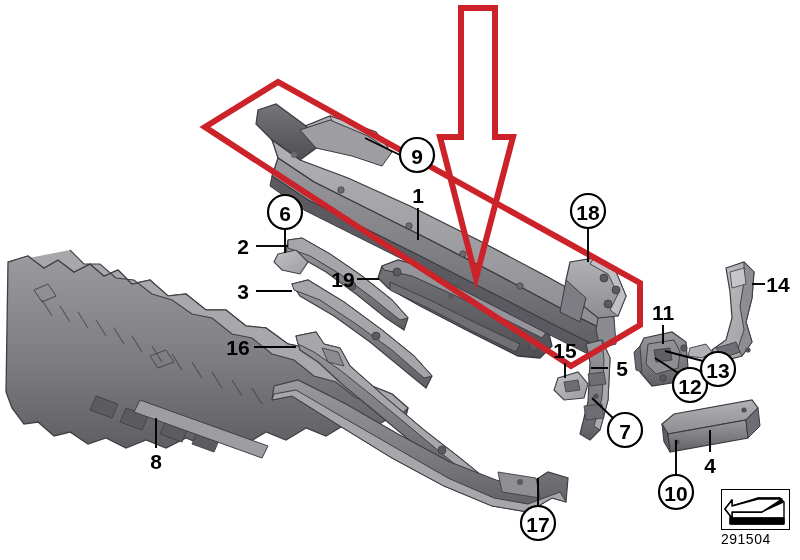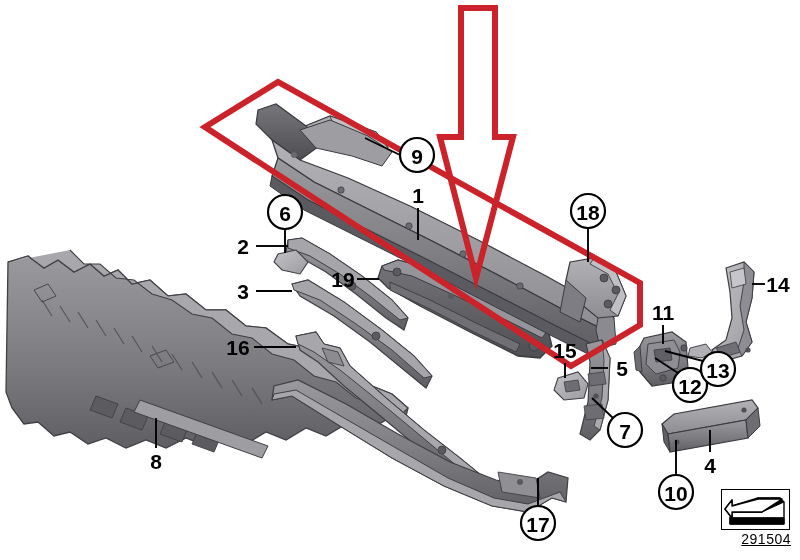--- a/index.html
+++ b/index.html
@@ -14,21 +14,21 @@
   .callout-circle{fill:#ffffff;stroke:#000000;stroke-width:2.2;}
   .callout-text{font-family:"Liberation Sans",sans-serif;font-weight:bold;
                 font-size:21px;fill:#000000;text-anchor:middle;dominant-baseline:central;}
   .plain-label{font-family:"Liberation Sans",sans-serif;font-weight:bold;
                font-size:21px;fill:#000000;text-anchor:middle;dominant-baseline:central;}
   .leader{stroke:#000000;stroke-width:1.9;fill:none;}
   .hl{fill:none;stroke:#cc2229;stroke-width:6;stroke-linejoin:miter;stroke-linecap:butt;}
   #idbox{position:absolute;z-index:4;}
   #idbox .frame{position:absolute;border:1.5px solid #000;background:#fff;}
   #idnum{position:absolute;font-family:"Liberation Sans",sans-serif;
-         font-size:14px;color:#000;letter-spacing:0.5px;text-align:right;width:100%;text-decoration:underline;}
+         font-size:14px;color:#000;letter-spacing:0.5px;text-align:left;width:100%;}
 </style>
 </head>
 <body>
 
 <div id="stage">
 
   <svg class="layer" id="parts-layer" viewBox="0 0 800 560">
     <defs>
       <linearGradient id="gBeam" x1="0" y1="0" x2="0" y2="1">
         <stop offset="0%" stop-color="#9a9a9e"></stop>

